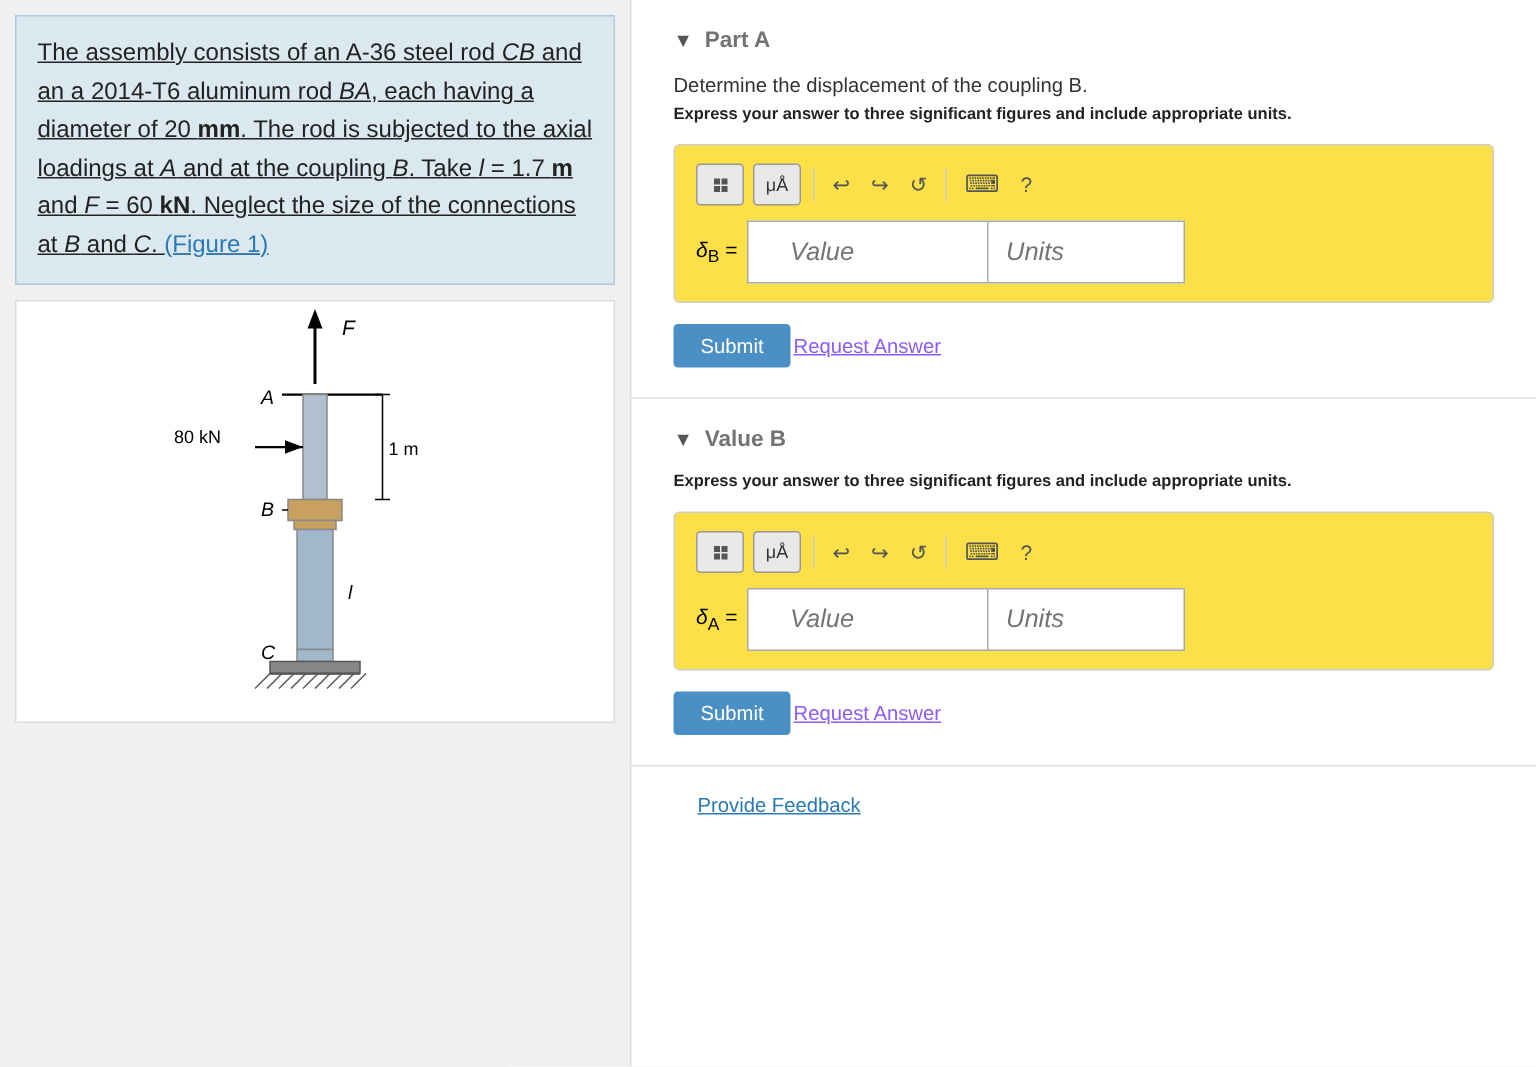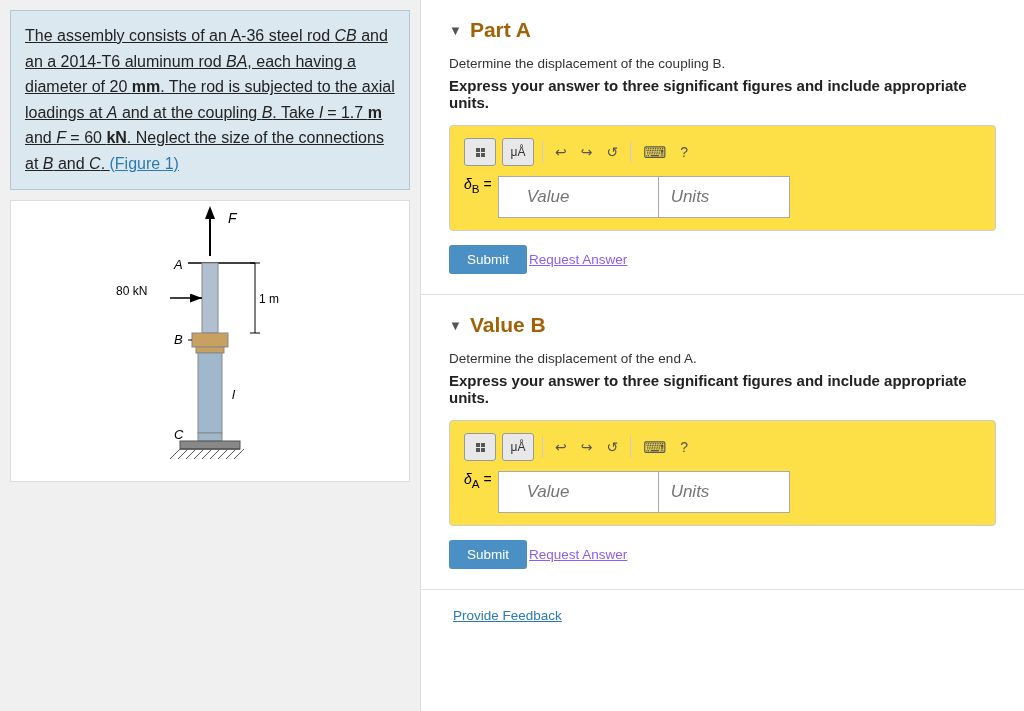--- a/index.html
+++ b/index.html
@@ -97,33 +97,33 @@
       margin-bottom: 14px;
     }
 
     .collapse-arrow {
       color: #555;
       font-size: 13px;
       cursor: pointer;
     }
 
     .part-label {
-      font-size: 21px;
+      font-size: 15px;
       font-weight: bold;
-      color: #a16207;
+      color: #737373;
     }
 
     .part-description {
       font-size: 13.5px;
       color: #333;
       margin-bottom: 6px;
     }
 
     .part-instruction {
-      font-size: 15px;
+      font-size: 11px;
       font-weight: bold;
       color: #222;
       margin-bottom: 14px;
     }
 
     
     .answer-box {
       border: 1px solid #ccc;
       border-radius: 4px;
       padding: 12px 14px;
@@ -165,20 +165,21 @@
 
     .toolbar-icon {
       font-size: 14px;
       color: #555;
       cursor: pointer;
       padding: 2px 4px;
     }
 
     .input-row {
       display: flex;
+      align-items: center;
       gap: 0;
     }
 
     .delta-label {
       font-size: 14px;
       margin-right: 6px;
       white-space: nowrap;
     }
 
     .value-input {
@@ -229,21 +230,21 @@
       background: none;
       border: none;
     }
 
     .feedback-link {
       color: #2a7ab5;
       text-decoration: underline;
       cursor: pointer;
       font-size: 13.5px;
       display: block;
-      padding: 18px 32px;
+      padding: 18px 44px;
     }
 
     
     .matrix-icon {
       display: inline-flex;
       flex-direction: column;
       gap: 1px;
     }
     .matrix-icon .mrow {
       display: flex;
@@ -374,21 +375,20 @@
       <button class="request-link">Request Answer</button>
     </div>
   </div>
 
   <div class="part-section">
     <div class="part-header">
       <span class="collapse-arrow">▼</span>
       <span class="part-label">Value B</span>
     </div>
 
-    <p class="part-description">Determine the displacement of the end A.</p>
     <p class="part-instruction">Express your answer to three significant figures and include appropriate units.</p>
 
     <div class="answer-box">
       <div class="toolbar">
         <button class="toolbar-btn matrix-btn">
           <div class="matrix-icon">
             <div class="mrow">
                 <div class="mcell"></div>
                 <div class="mcell"></div>
               </div>

